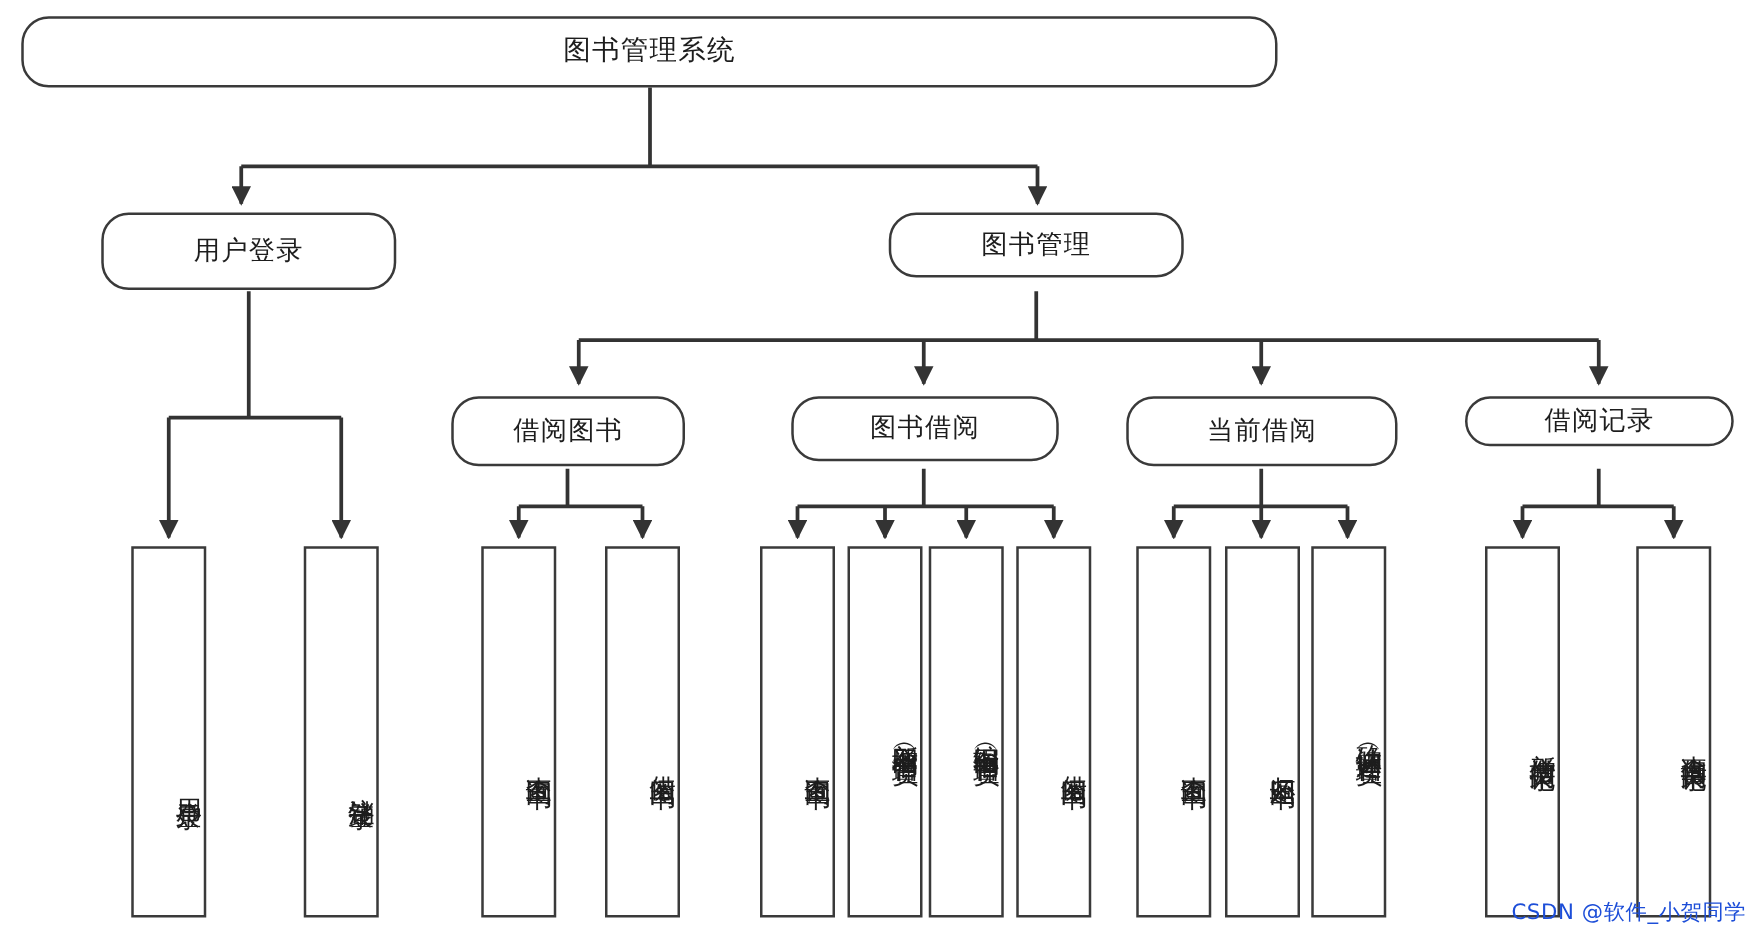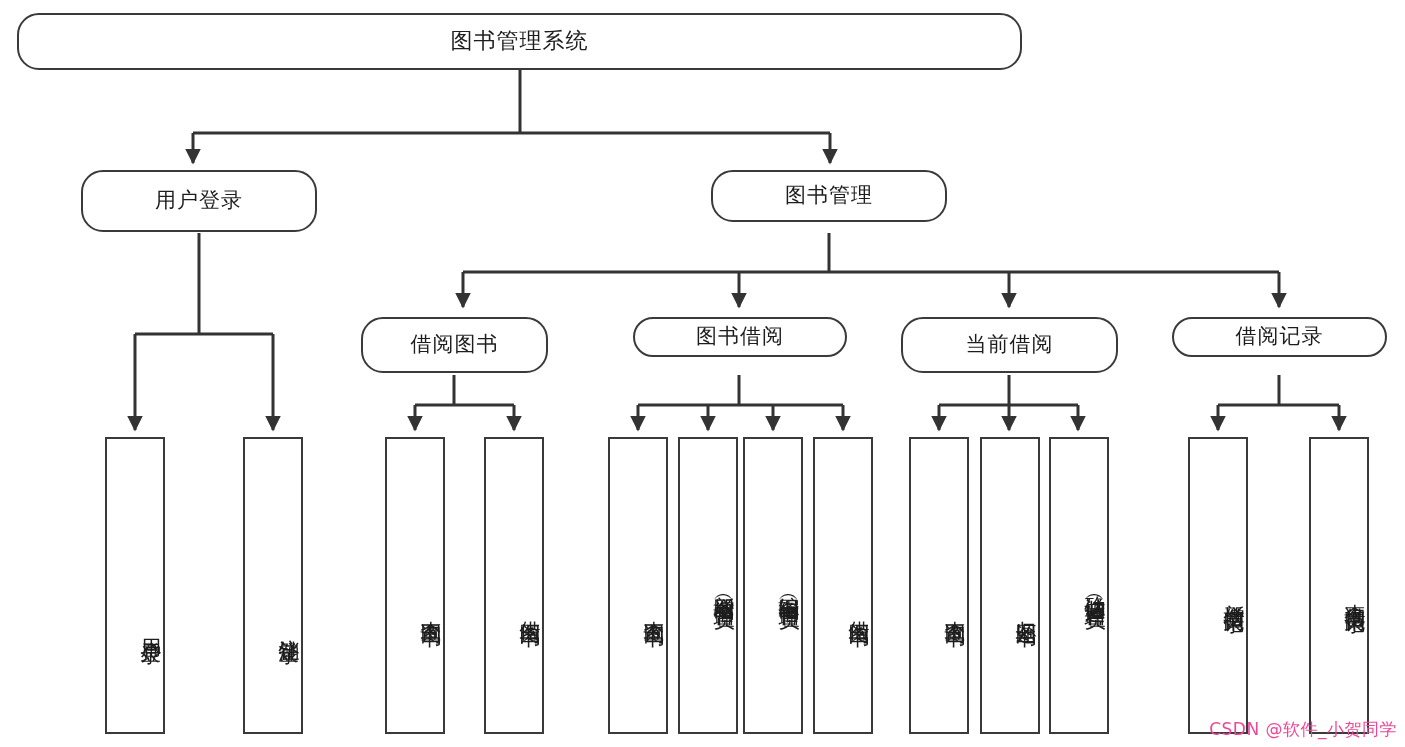--- a/index.html
+++ b/index.html
@@ -51,21 +51,21 @@
   }
   .node-v.pad-top-lg { padding-top: 80px; }
   .node-v.pad-top-md { padding-top: 44px; }
   .node-v.pad-top-sm { padding-top: 14px; }
   .node-v.pad-top-xs { padding-top: 4px; }
   .watermark {
     position: absolute;
     right: 8px;
     bottom: 6px;
     font-size: 17px;
-    color: #ec4899;
+    color: #1d4ed8;
     white-space: nowrap;
     letter-spacing: 0.5px;
     margin-left: 31px;
   }
 </style>
 </head>
 <body>
 
 <div id="canvas">
 
@@ -126,21 +126,21 @@
   <div class="node node-h" style="left:81px; top:170px; width:236px; height:62px;">
     <span>用户登录</span>
   </div>
   <div class="node node-h" style="left:711px; top:170px; width:236px; height:52px;">
     <span>图书管理</span>
   </div>
 
   <div class="node node-h" style="left:361px; top:317px; width:187px; height:56px;">
     <span>借阅图书</span>
   </div>
-  <div class="node node-h" style="left:633px; top:317px; width:214px; height:40px;align-items:center;">
+  <div class="node node-h" style="left:633px; top:317px; width:214px; height:52px;align-items:center;">
     <span>图书借阅</span>
   </div>
   <div class="node node-h" style="left:901px; top:317px; width:217px; height:56px;">
     <span>当前借阅</span>
   </div>
   <div class="node node-h" style="left:1172px; top:317px; width:215px; height:40px;">
     <span>借阅记录</span>
   </div>
 
   <div class="node node-v pad-top-lg" style="left:105px; top:437px; width:60px; height:297px;">

